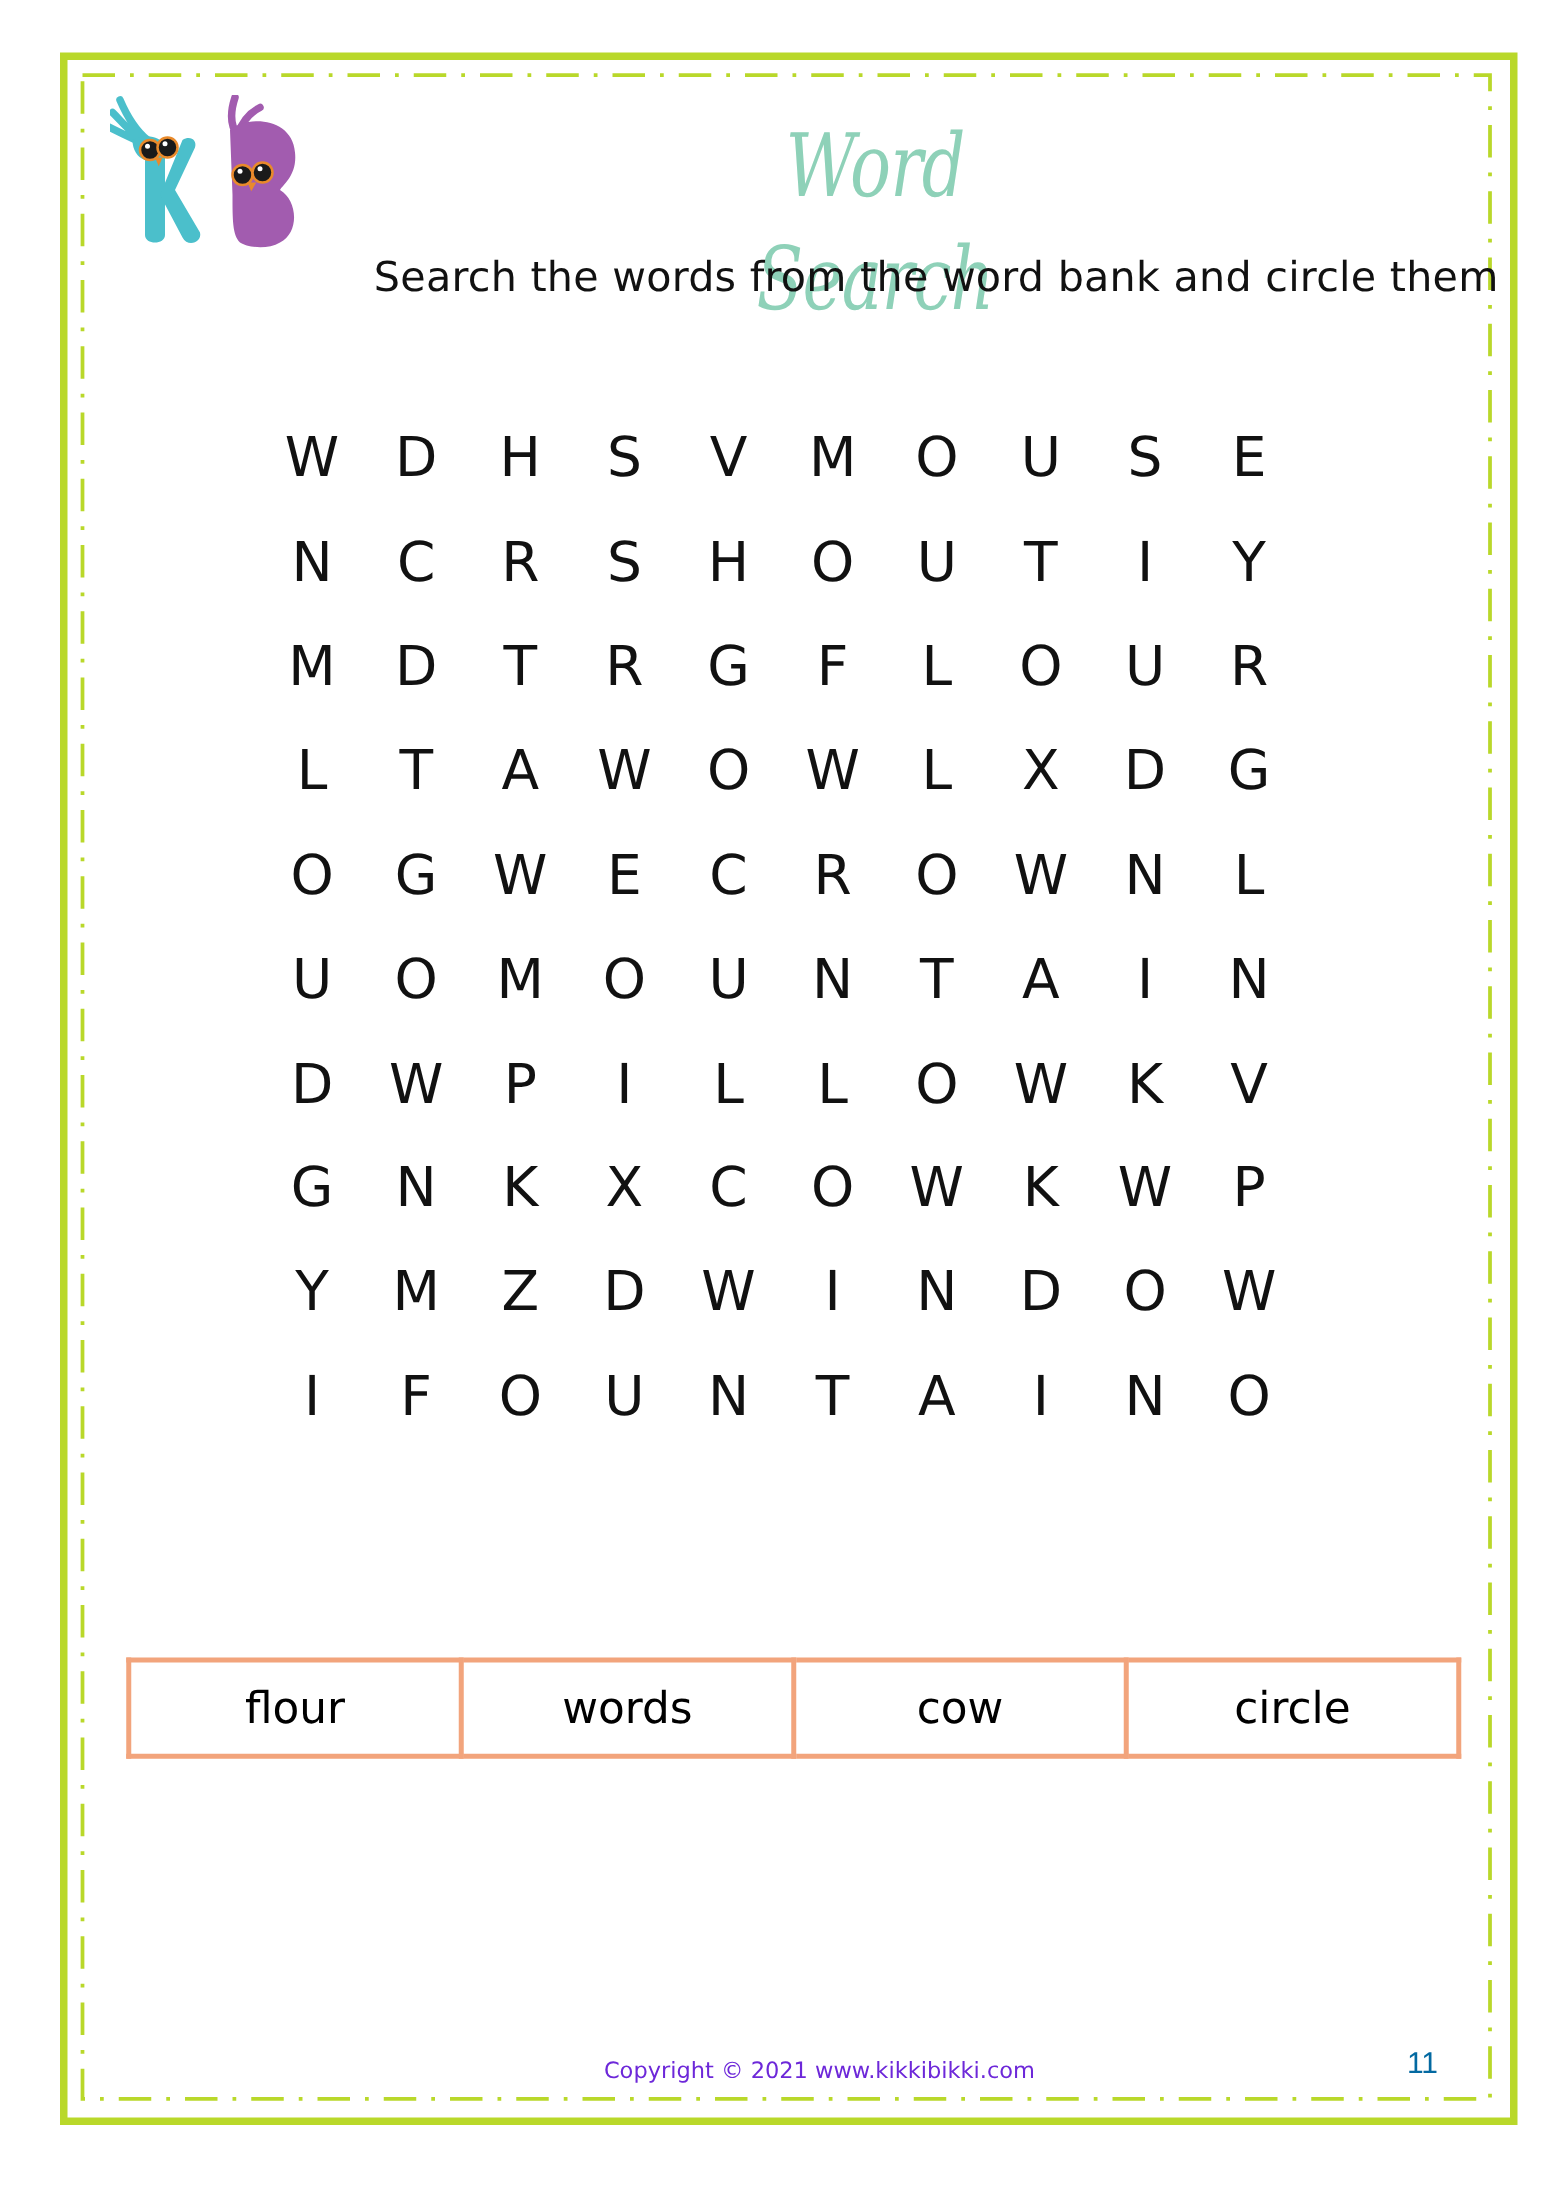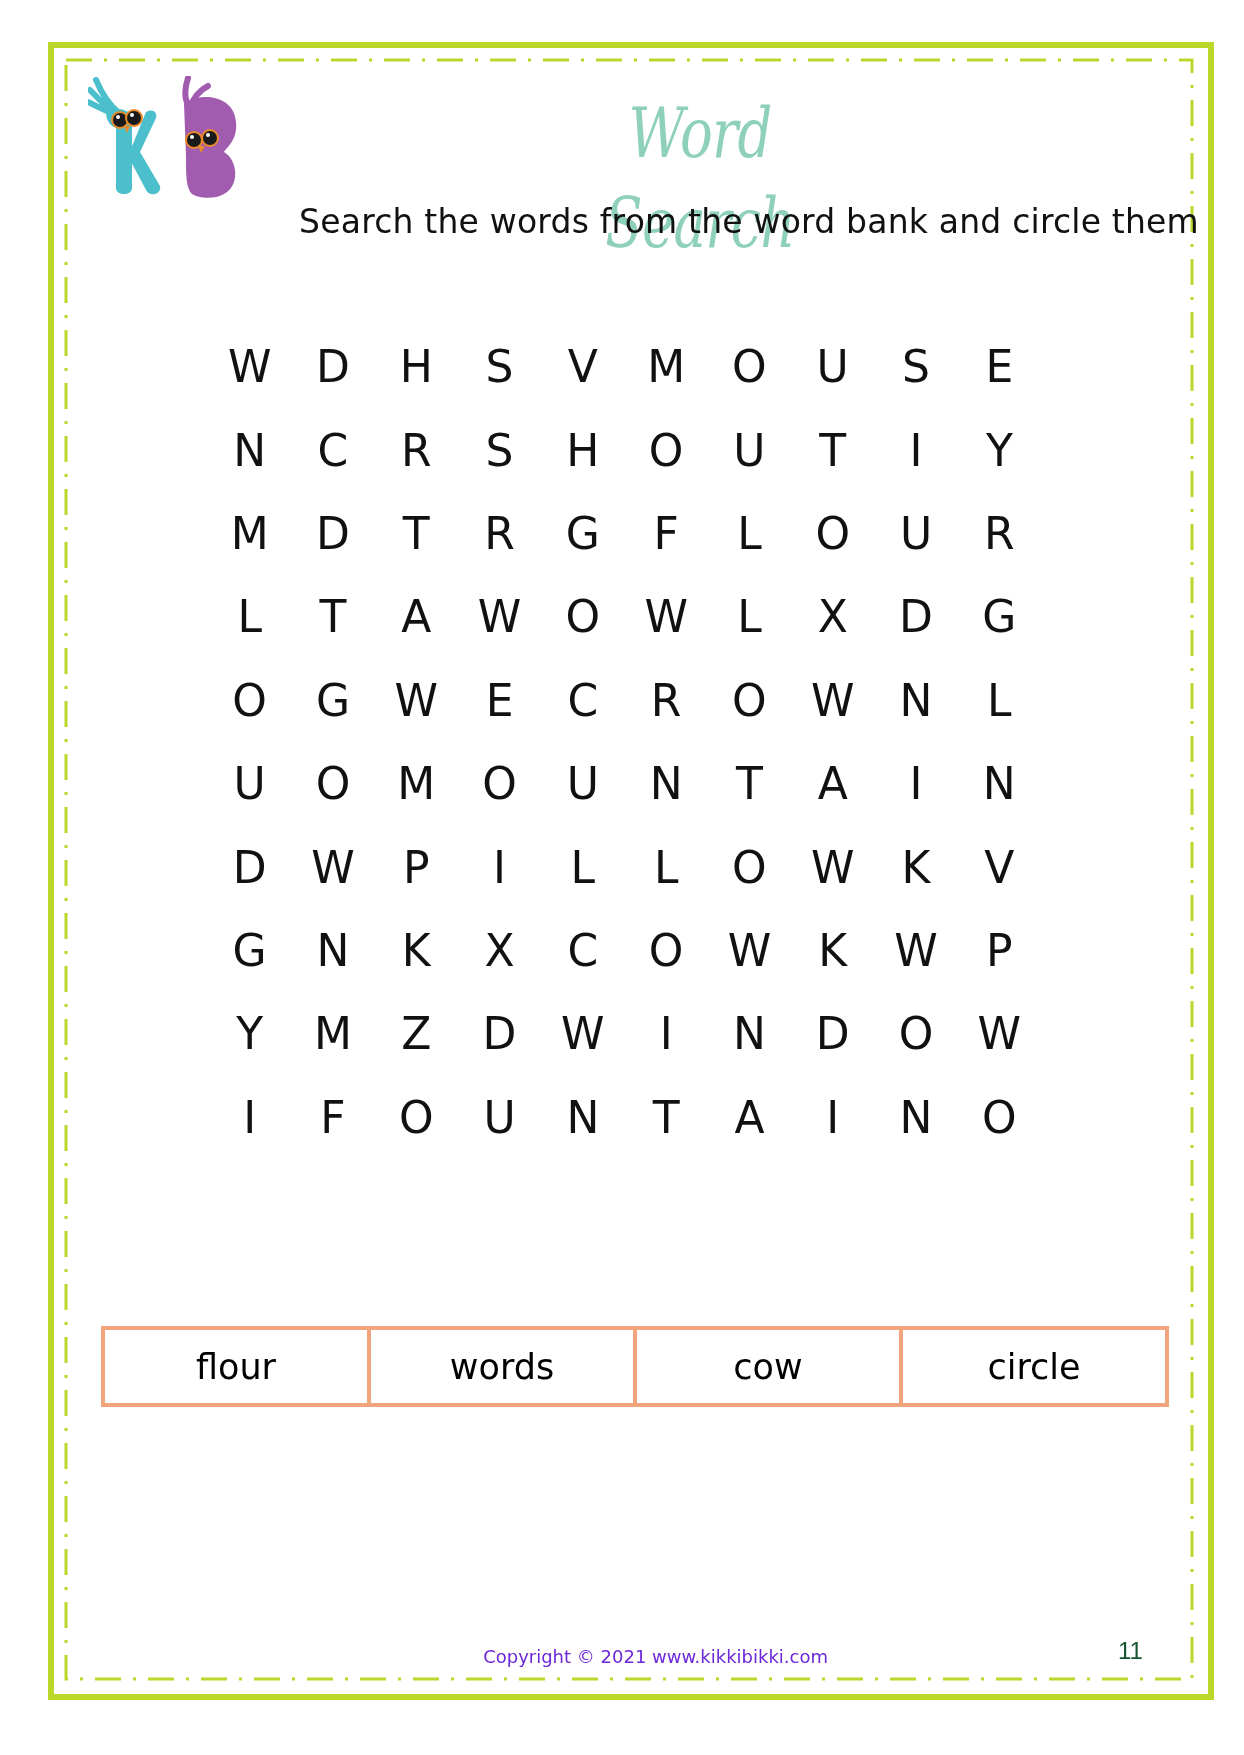--- a/index.html
+++ b/index.html
@@ -8,21 +8,21 @@
   .inner-dash { position:absolute; left:66px; top:60px; width:1126px; height:1619px; }
   .inner-dash svg { position:absolute; left:0; top:0; overflow:visible; }
   .logo { position:absolute; left:88px; top:76px; width:156px; height:128px; }
   .title { position:absolute; left:500px; top:88px; width:400px; text-align:center; font-family:"DejaVu Serif", serif; font-style:italic; font-size:70px; line-height:90px; color:#8ED1B8; letter-spacing:-1px; transform:scaleX(0.78); transform-origin:center; }
   .subtitle { position:absolute; left:248px; top:200px; width:910px; text-align:center; font-family:"DejaVu Sans", sans-serif; font-size:33px; line-height:44px; color:#111; letter-spacing:0.2px;margin-left:46px; }
   .grid { position:absolute; left:208px; top:325px; width:834px; height:834px; display:grid; grid-template-columns:repeat(10, 83.3px); grid-template-rows:repeat(10, 83.4px); }
   .cell { display:flex; align-items:center; justify-content:center; font-family:"DejaVu Sans", sans-serif; font-size:44px; color:#111; font-weight:normal; }
   .bank { position:absolute; left:101px; top:1326px; border-collapse:collapse; }
   .bank td { width:262px; height:73px; border:4px solid #F2A47C; text-align:center; vertical-align:middle; font-family:"DejaVu Sans", sans-serif; font-size:35px; color:#000000; padding:0; }
   .copyright { position:absolute; left:440px; top:1646px; width:360px; text-align:right; font-family:"DejaVu Sans", sans-serif; font-size:18px; color:#6d28d9;margin-left:28px; }
-  .page-num { position:absolute; left:1118px; top:1637px; width:40px; text-align:left; font-family:"Liberation Sans", sans-serif; font-size:24px; color:#14532d; }
+  .page-num { position:absolute; left:1118px; top:1637px; width:40px; text-align:center; font-family:"Liberation Sans", sans-serif; font-size:24px; color:#0369a1; }
 </style>
 </head>
 <body>
 
 <div class="outer-border"></div>
 
 <div class="inner-dash">
   <svg width="1126" height="1619" viewBox="0 0 1126 1619">
     <rect x="0" y="0" width="1126" height="1619" fill="none" stroke="#B9D82A" stroke-width="3" stroke-dasharray="26 12 3 12"></rect>
   </svg>

